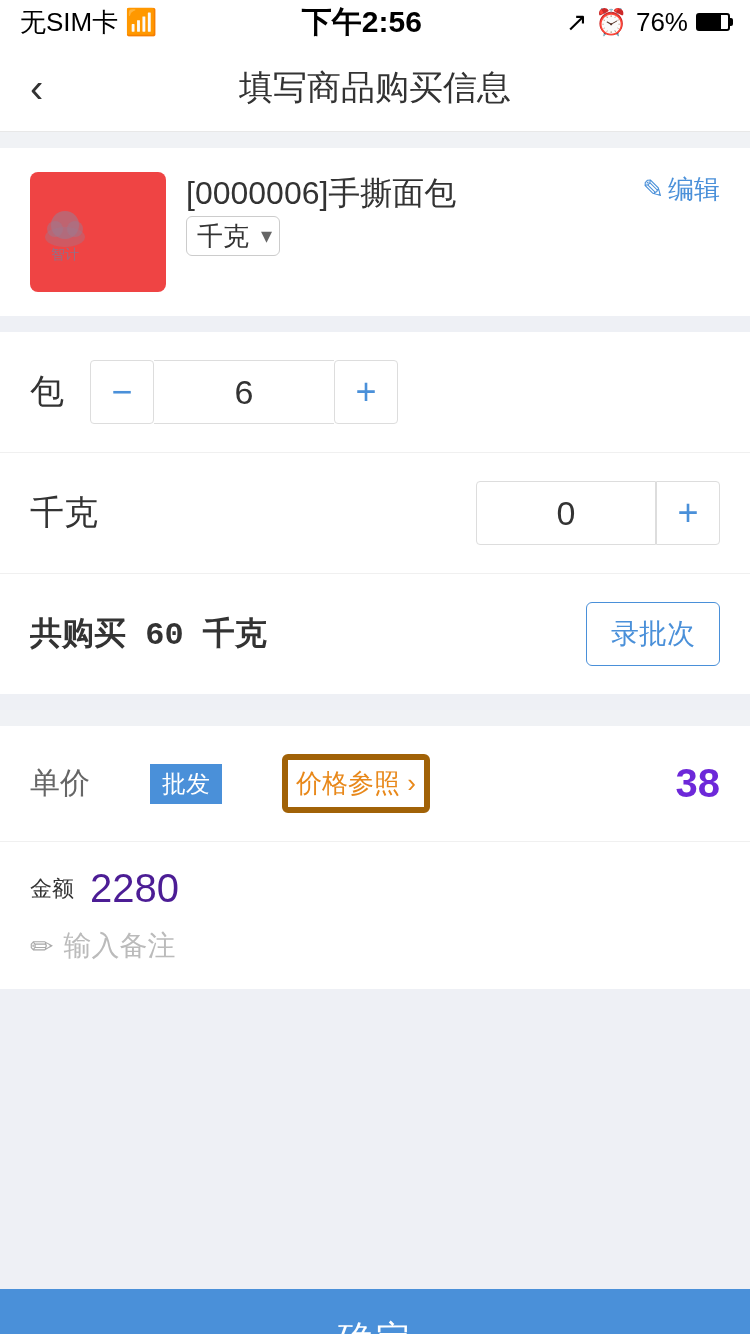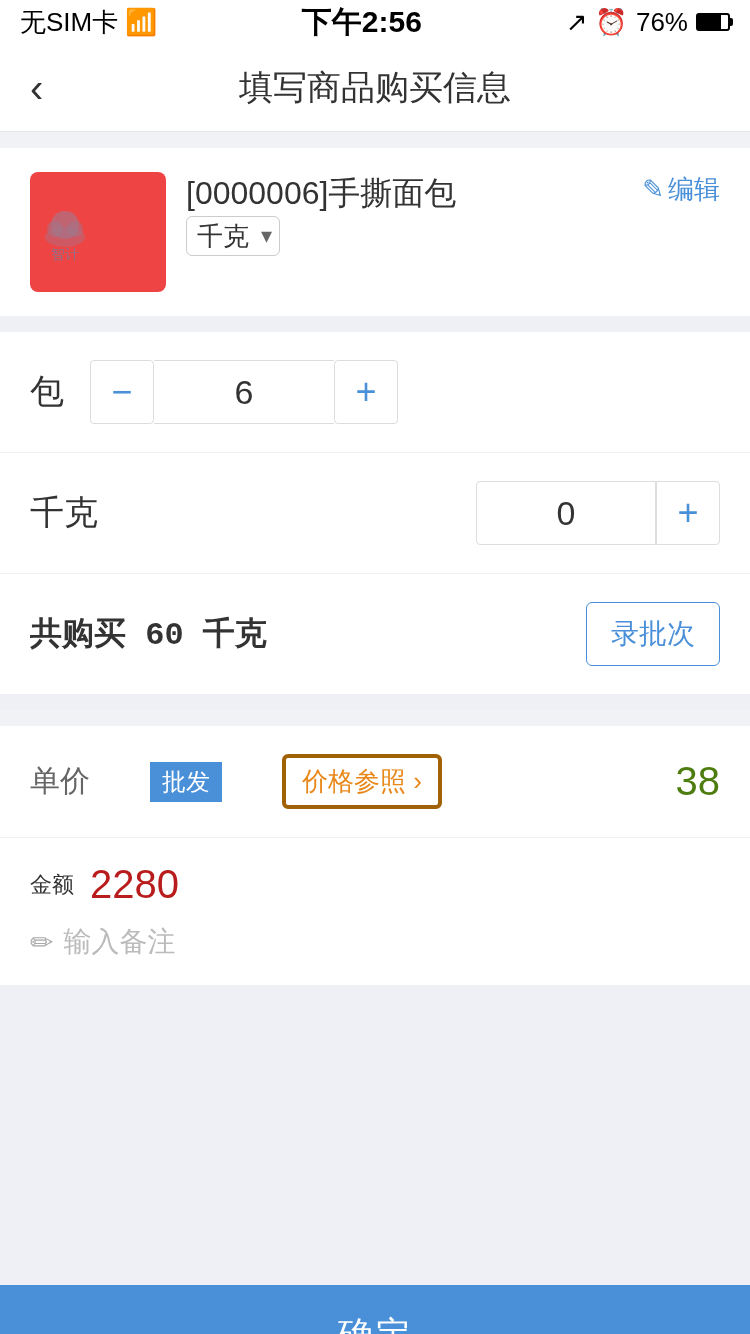--- a/index.html
+++ b/index.html
@@ -224,36 +224,36 @@
     }
     .price-tag {
       background: #4a90d9;
       color: #fff;
       font-size: 24px;
       padding: 4px 12px;
       border-radius: 0;
       margin-right: 14px;
     }
     .price-ref-btn {
-      border: 4px solid #a16207;
+      border: 6px solid #a16207;
       border-radius: 6px;
-      padding: 6px 16px;
+      padding: 6px 8px;
       font-size: 26px;
       color: #e8881a;
       background: #fff;
       cursor: pointer;
       display: flex;
       align-items: center;
       gap: 4px;
     }
     .price-value {
       margin-left: auto;
       font-size: 40px;
-      color: #4d7c0f;
-      font-weight: 400;
+      color: #6d28d9;
+      font-weight: 700;
     }
 
     
     .amount-section {
       background: #fff;
       margin-top: 0;
       padding: 24px 30px;
       border-top: 1px solid #f0f0f0;
     }
     .amount-row {
@@ -261,21 +261,21 @@
       align-items: center;
       gap: 16px;
       margin-bottom: 16px;
     }
     .amount-label {
       font-size: 22px;
       color: #333;
     }
     .amount-value {
       font-size: 40px;
-      color: #b91c1c;
+      color: #4c1d95;
       font-weight: 500;
     }
     .remark-row {
       display: flex;
       align-items: center;
       gap: 10px;
     }
     .remark-icon {
       color: #aaa;
       font-size: 28px;

